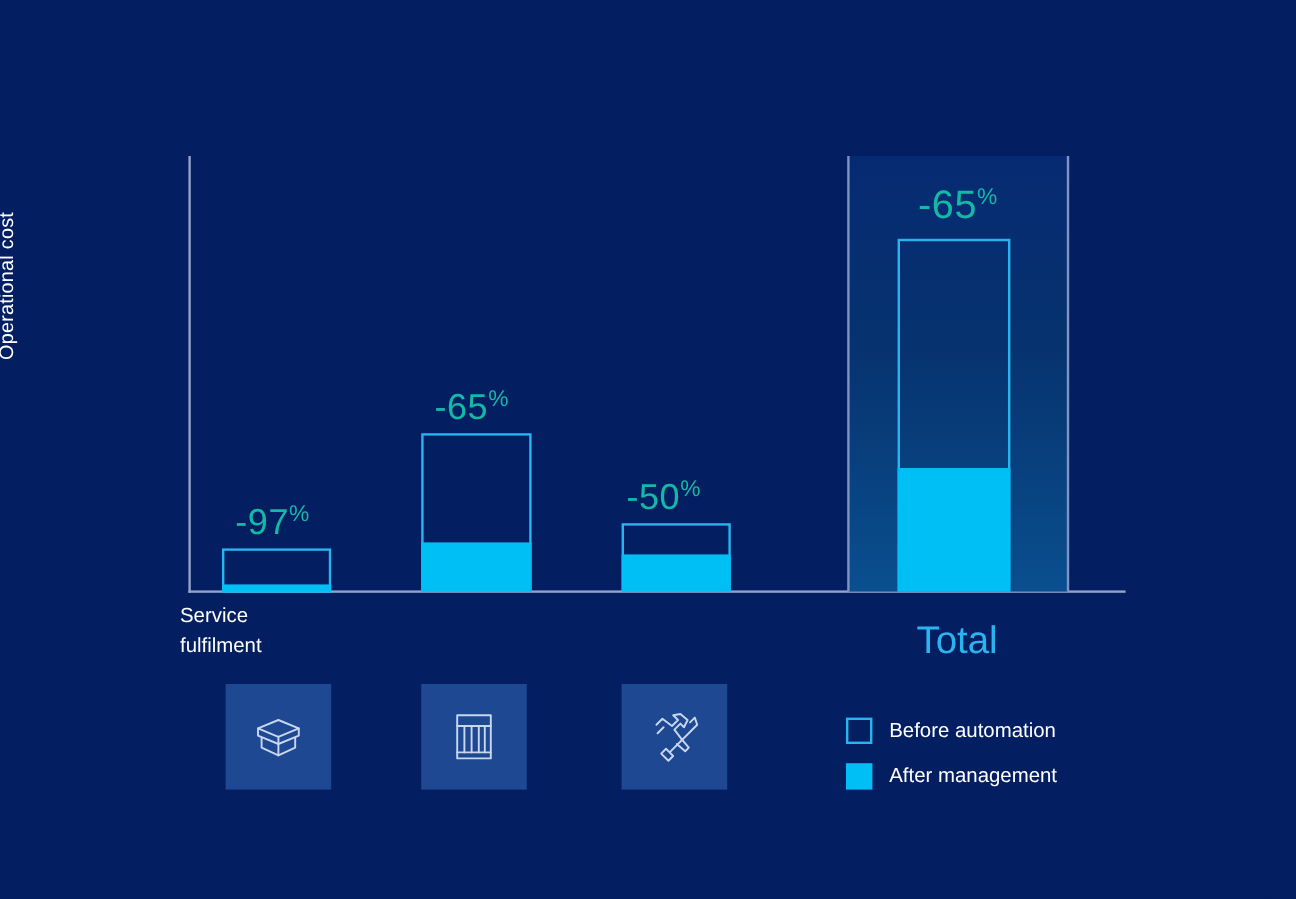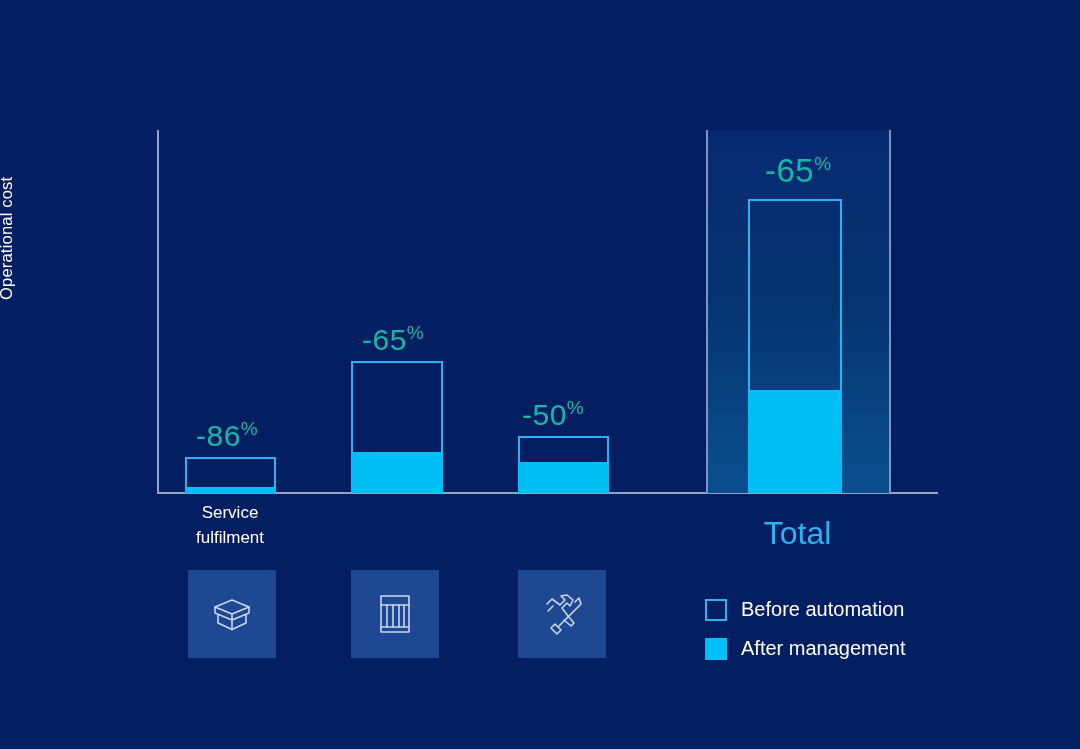--- a/index.html
+++ b/index.html
@@ -67,21 +67,21 @@
     letter-spacing:.5px;
   }
   .vlabel .pct{font-size:19px;vertical-align:super;letter-spacing:0;}
   .vlabel.big{font-size:33px;}
 
   
   .catlabel{
     position:absolute;
     color:#ffffff;
     font-size:17px;
-    text-align:center;
+    text-align:left;
     line-height:1.45;
     white-space:pre-line;
   }
   .totallabel{
     position:absolute;
     color:#2ab4ef;
     font-size:32px;
     text-align:center;
     white-space:nowrap;
   }
@@ -96,39 +96,39 @@
   .tile svg{display:block;}
 
   
   .legend{position:absolute;left:705px;top:598px;}
   .legend-row{display:flex;align-items:center;margin-bottom:16px;}
   .swatch{
     width:22px;height:22px;box-sizing:border-box;margin-right:14px;flex:none;
   }
   .swatch.outline{border:2px solid #2ab4ef;background:transparent;}
   .swatch.solid{background:#00bff5;}
-  .legend-text{color:#ffffff;font-size:20px;white-space:nowrap;}
+  .legend-text{color:#ffffff;font-size:17px;white-space:nowrap;}
 </style>
 </head>
 <body>
 
 <div class="stage">
 
   <div class="axis-y"></div>
   <div class="axis-x"></div>
   <div class="ylabel">Operational cost</div>
 
   <div class="total-panel"></div>
   <div class="total-rule left"></div>
   <div class="total-rule right"></div>
 
   <div class="bar bar-outline" style="left:185px;top:457px;width:91px;height:37px;"></div>
   <div class="bar bar-fill" style="left:185px;top:487px;width:91px;height:6px;"></div>
   <div class="vlabel" style="left:196px;top:418px;">
-    <span>-86</span><span class="pct">%</span>
+    <span>-97</span><span class="pct">%</span>
   </div>
   <div class="catlabel" style="left:150px;top:501px;width:160px;">Service
 fulfilment</div>
 
   <div class="bar bar-outline" style="left:351px;top:361px;width:92px;height:132px;"></div>
   <div class="bar bar-fill" style="left:351px;top:452px;width:92px;height:41px;"></div>
   <div class="vlabel" style="left:362px;top:322px;">
     <span>-65</span><span class="pct">%</span>
   </div>
 

